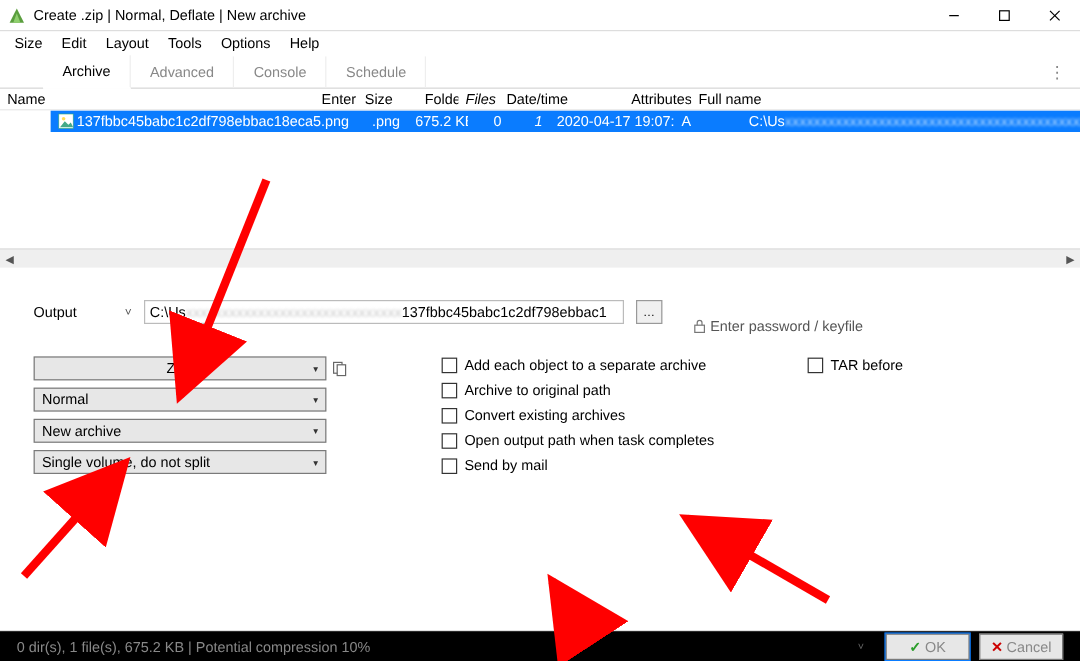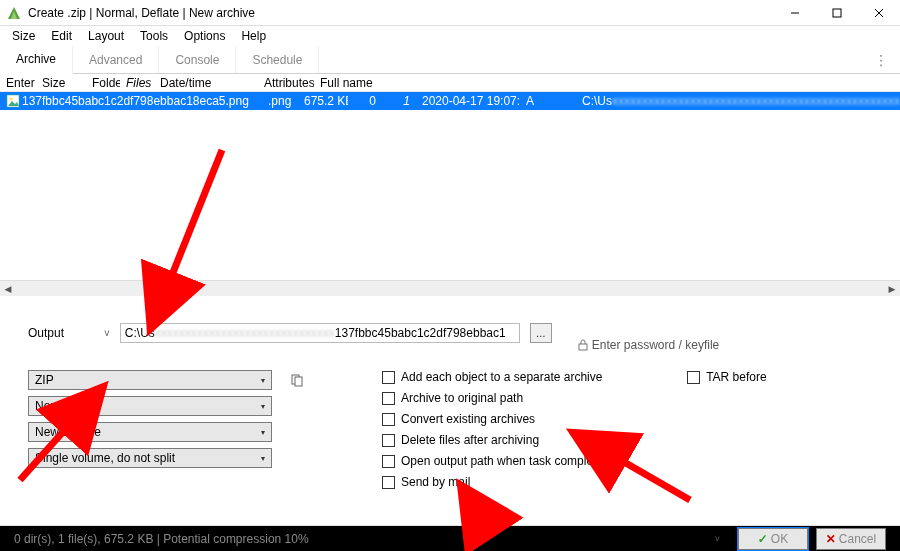--- a/index.html
+++ b/index.html
@@ -9,32 +9,32 @@
 .titlebar { height: 26px; display: flex; align-items: center; border-bottom: 1px solid #ddd; }
 .titlebar .icon { width: 16px; height: 16px; margin: 0 6px 0 6px; }
 .titlebar .title { flex: 1; font-size: 12px; }
 .titlebar .winbtn { width: 42px; height: 26px; display: flex; align-items: center; justify-content: center; }
 
 
 .menubar { height: 20px; display: flex; align-items: center; padding: 0 4px; }
 .menubar .menuitem { padding: 2px 8px; font-size: 12px; }
 
 
-.tabbar { height: 28px; display: flex; align-items: center; border-bottom: 1px solid #d0d0d0; }
+.tabbar { height: 28px; display: flex; align-items: center; border-bottom: 1px solid #d0d0d0; padding-left: 36px; }
 .tabbar .tab { padding: 6px 16px; font-size: 12px; color: #888; border-right: 1px solid #eee; }
 .tabbar .tab.active { color: #000; background: #fff; border-bottom: 2px solid #fff; margin-bottom: -1px; }
 .tabbar .spacer { flex: 1; }
 .tabbar .kebab { padding: 0 12px; color: #888; font-size: 14px; }
 
 
 .colheaders { height: 18px; display: flex; align-items: center; background: #fff; border-bottom: 1px solid #e8e8e8; font-size: 12px; }
 .colheaders .col { padding: 2px 6px; white-space: nowrap; overflow: hidden; }
 
 
-.filelist { height: 188px; overflow: hidden; position: relative; }
+.filelist { height: 115px; overflow: hidden; position: relative; margin-left: 42px; }
 .filerow { height: 18px; display: flex; align-items: center; background: #0a7cff; color: #fff; font-size: 12px; }
 .filerow .cell { padding: 0 6px; white-space: nowrap; overflow: hidden; }
 .fileicon { width: 14px; height: 14px; margin-right: 2px; }
 
 
 .hscroll { height: 16px; background: #efefef; display: flex; align-items: center; border-top: 1px solid #ddd; }
 .hscroll .arrow { width: 16px; height: 16px; display: flex; align-items: center; justify-content: center; color: #555; font-size: 9px; }
 .hscroll .track { flex: 1; }
 
 
@@ -47,21 +47,21 @@
 .browsebtn { width: 22px; height: 20px; border: 1px solid #999; background: #f0f0f0; display: flex; align-items: center; justify-content: center; font-size: 10px; }
 .pwlink { color: #555; margin-left: 16px; display: flex; align-items: center; gap: 4px; margin-top: 24px; }
 .lockicon { width: 10px; height: 12px; }
 
 .optionsgrid { display: flex; gap: 78px; align-items: flex-start; }
 .leftcol { display: flex; flex-direction: column; gap: 6px; }
 .dropdown { width: 244px; height: 20px; border: 1px solid #7a7a7a; background: #e7e7e7; display: flex; align-items: center; padding: 0 6px; position: relative; }
 .dropdown .ddlabel { flex: 1; }
 .dropdown .ddarrow { font-size: 8px; color: #333; }
 .copyicon { width: 14px; height: 14px; }
-.dd1row { display: flex; align-items: center; gap: 18px; }
+.dd1row { display: flex; align-items: center; gap: 4px; text-align: center; }
 
 .checkcol { display: flex; flex-direction: column; gap: 7px; }
 .checkrow { display: flex; align-items: center; gap: 6px; }
 .checkbox { width: 13px; height: 13px; border: 1px solid #333; background: #fff; }
 
 .rightcol { display: flex; flex-direction: column; }
 
 
 .statusbar { position: absolute; bottom: 0; left: 0; right: 0; height: 26px; display: flex; align-items: center; padding: 0 14px; border-top: 1px solid #e0e0e0; color: #888; font-size: 12px; background: #000000; }
 .statusbar .spacer { flex: 1; }
@@ -123,20 +123,21 @@
 <div class="tabbar">
   <div class="tab active">Archive</div>
   <div class="tab">Advanced</div>
   <div class="tab">Console</div>
   <div class="tab">Schedule</div>
   <div class="spacer"></div>
   <div class="kebab">⋮</div>
 </div>
 
 <div class="colheaders">
+  <div class="col c-name">Name</div>
   <div class="col c-type">Enter</div>
   <div class="col c-size">Size</div>
   <div class="col c-fold">Folders</div>
   <div class="col c-file">Files</div>
   <div class="col c-date">Date/time</div>
   <div class="col c-attr">Attributes</div>
   <div class="col c-full">Full name</div>
 </div>
 
 <div class="filelist">
@@ -221,24 +222,20 @@
       <div class="checkrow">
           <div class="checkbox"></div>
           <span>Archive to original path</span>
         </div>
       <div class="checkrow">
           <div class="checkbox"></div>
           <span>Convert existing archives</span>
         </div>
       <div class="checkrow">
           <div class="checkbox"></div>
-          <span>Delete files after archiving</span>
-        </div>
-      <div class="checkrow">
-          <div class="checkbox"></div>
           <span>Open output path when task completes</span>
         </div>
       <div class="checkrow">
           <div class="checkbox"></div>
           <span>Send by mail</span>
         </div>
     </div>
 
     <div class="rightcol">
       <div class="checkrow">

